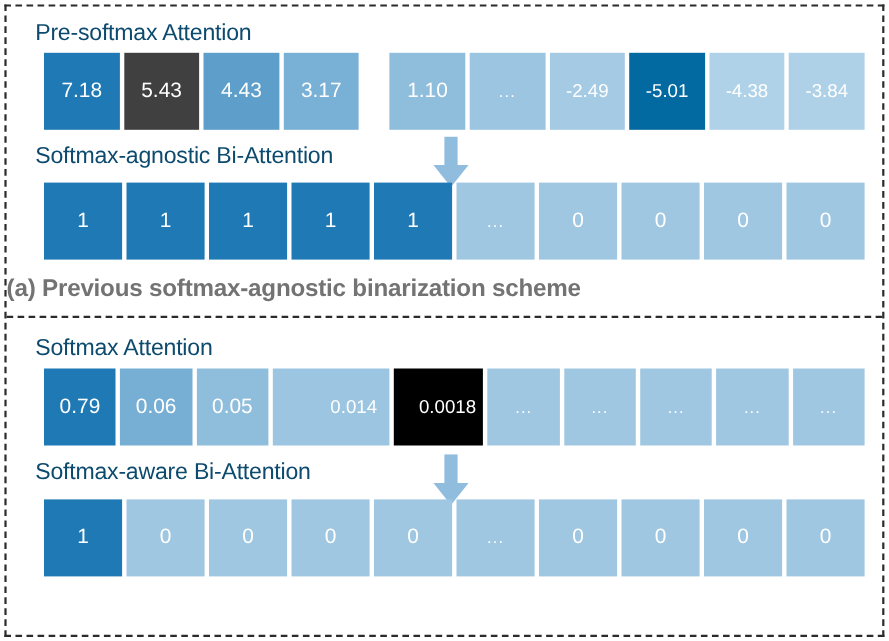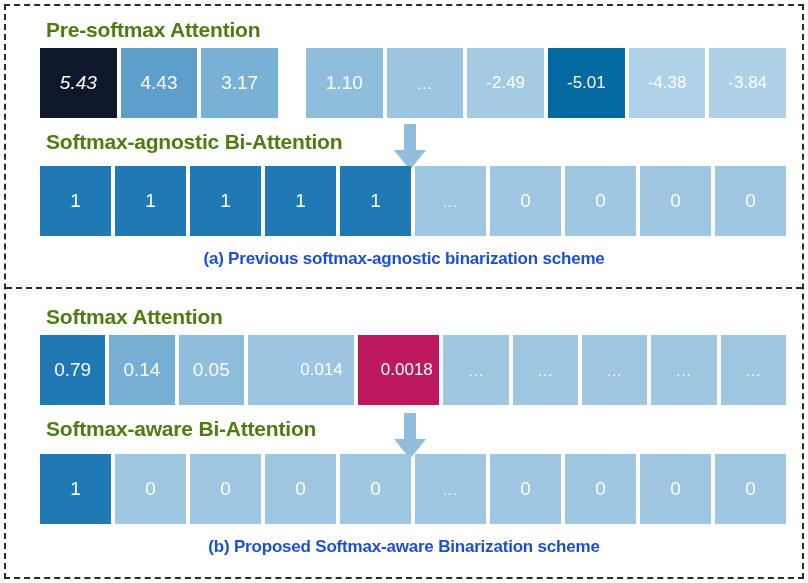--- a/index.html
+++ b/index.html
@@ -47,24 +47,24 @@
     position: absolute;
     left: 6px;
     width: 796px;
     box-sizing: border-box;
   }
   .panel-a { top: 6px;   height: 281px; }
   .panel-b { top: 289px; height: 288px; }
 
   .row-label {
     position: absolute;
-    left: 40px;
+    left: 26px;
     font-size: 21px;
-    font-weight: bold;
-    color: #4d7c0f;
+    font-weight: normal;
+    color: #0c4a6e;
     letter-spacing: -0.2px;
     white-space: nowrap;
   }
 
   
   .strip {
     position: absolute;
     left: 34px;
     width: 746px;
     height: 70px;
@@ -97,41 +97,44 @@
     position: absolute;
     width: 36px;
     height: 46px;
   }
   .arrow svg { display: block; width: 100%; height: 100%; }
 
   .caption {
     position: absolute;
     left: 0;
     width: 796px;
-    text-align: center;
-    font-size: 17px;
+    text-align: left;
+    font-size: 22px;
     font-weight: bold;
-    color: #1d4ed8;
+    color: #737373;
     letter-spacing: -0.2px;
   }
 </style>
 </head>
 <body>
 
 <div id="figure">
 
   <div class="outer-frame" style="border-color: rgb(43, 43, 43);"></div>
   <div class="panel-divider" style="border-top-color: rgb(43, 43, 43);"></div>
 
   <div class="panel panel-a">
 
     <div class="row-label" style="top:12px;">Pre-softmax Attention</div>
 
     <div class="strip" id="strip-a1" style="top:42px;">
-        <div class="cell" style="background: #0f172a; font-style: italic;">
+        <div class="cell" style="background: rgb(31, 121, 181);">
+          <span>7.18</span>
+        </div>
+        <div class="cell" style="background: #404040;">
           <span>5.43</span>
         </div>
         <div class="cell" style="background: rgb(93, 159, 202);">
           <span>4.43</span>
         </div>
         <div class="cell" style="background: rgb(121, 176, 213);">
           <span>3.17</span>
         </div>
         <div class="cell" style="background: rgb(143, 189, 220); margin-left: 24px;">
           <span>1.10</span>
@@ -199,29 +202,29 @@
 
   <div class="panel panel-b">
 
     <div class="row-label" style="top:16px;">Softmax Attention</div>
 
     <div class="strip" id="strip-b1" style="top:46px;">
         <div class="cell" style="background: rgb(31, 121, 181);">
           <span>0.79</span>
         </div>
         <div class="cell" style="background: rgb(118, 174, 212);">
-          <span>0.14</span>
+          <span>0.06</span>
         </div>
         <div class="cell" style="background: rgb(143, 189, 220);">
           <span>0.05</span>
         </div>
         <div class="cell small" style="background: rgb(156, 197, 225); padding-left: 41px;">
           <span>0.014</span>
         </div>
-        <div class="cell small" style="background: #be185d; padding-left: 16px;">
+        <div class="cell small" style="background: #000000; padding-left: 16px;">
           <span>0.0018</span>
         </div>
         <div class="cell" style="background: rgb(159, 199, 226);">
           <span class="dots">...</span>
         </div>
         <div class="cell" style="background: rgb(159, 199, 226);">
           <span class="dots">...</span>
         </div>
         <div class="cell" style="background: rgb(159, 199, 226);">
           <span class="dots">...</span>
@@ -268,16 +271,15 @@
           <span>0</span>
         </div>
         <div class="cell" style="background: rgb(159, 199, 226);">
           <span>0</span>
         </div>
         <div class="cell" style="background: rgb(159, 199, 226);">
           <span>0</span>
         </div>
       </div>
 
-    <div class="caption" style="top:248px;">(b) Proposed Softmax-aware Binarization scheme</div>
   </div>
 
 </div>
 
 </body></html>

